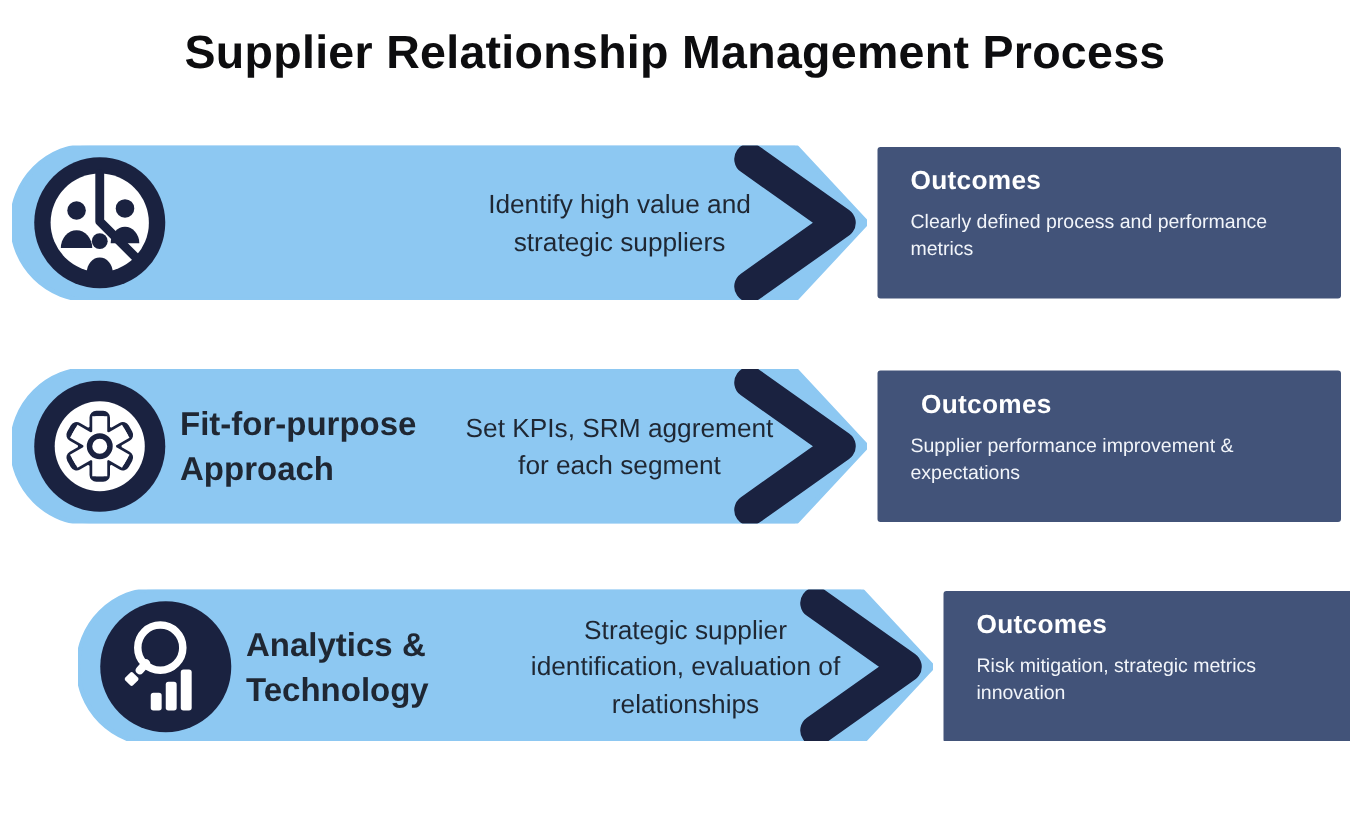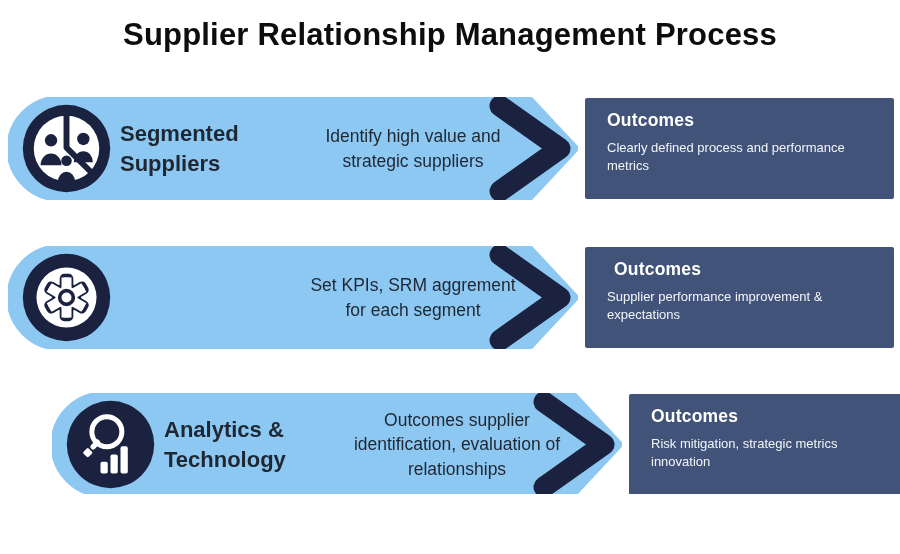--- a/index.html
+++ b/index.html
@@ -66,21 +66,20 @@
       <path d="M0,-36 L0,-1 L26,25" style="fill:none;stroke:var(--navy);stroke-width:6.5;stroke-linecap:round;stroke-linejoin:round;"></path>
       <g style="fill:var(--navy);">
         <circle cx="-17" cy="-9" r="6.8"></circle>
         <path d="M-28.5,18.5 a11.5,13 0 0 1 23,0 Z"></path>
         <circle cx="18.5" cy="-10.5" r="6.8"></circle>
         <path d="M8,15 a10.5,12 0 0 1 21,0 Z"></path>
         <circle cx="0" cy="13.5" r="5.8"></circle>
         <path d="M-9.5,36.5 a9.5,11 0 0 1 19,0 Z"></path>
       </g>
     </svg>
-    <div class="row-title">Segmented Suppliers</div>
     <div class="row-desc">Identify high value and strategic suppliers</div>
     <div class="outcomes">
       <div class="outcomes-heading">Outcomes</div>
       <div class="outcomes-text">Clearly defined process and performance metrics</div>
     </div>
   </div>
 
   <div class="row row-2">
     <svg class="arrow-svg" viewBox="0 0 570 103">
       <path d="M51.5,0 A51.5,51.5 0 0 0 51.5,103 L522,103 L570,51.5 L522,0 Z" style="fill:var(--light-blue);stroke:var(--light-blue);stroke-width:3;stroke-linejoin:round;"></path>
@@ -101,20 +100,21 @@
       <g>
         <rect x="-5.5" y="-22" width="11" height="14" transform="rotate(0)" style="fill:#fff;"></rect>
         <rect x="-5.5" y="-22" width="11" height="14" transform="rotate(60)" style="fill:#fff;"></rect>
         <rect x="-5.5" y="-22" width="11" height="14" transform="rotate(120)" style="fill:#fff;"></rect>
         <rect x="-5.5" y="-22" width="11" height="14" transform="rotate(180)" style="fill:#fff;"></rect>
         <rect x="-5.5" y="-22" width="11" height="14" transform="rotate(240)" style="fill:#fff;"></rect>
         <rect x="-5.5" y="-22" width="11" height="14" transform="rotate(300)" style="fill:#fff;"></rect>
       </g>
       <circle r="7.5" style="fill:#fff;stroke:var(--navy);stroke-width:4;"></circle>
     </svg>
+    <div class="row-title">Fit-for-purpose Approach</div>
     <div class="row-desc">Set KPIs, SRM aggrement for each segment</div>
     <div class="outcomes">
       <div class="outcomes-heading">Outcomes</div>
       <div class="outcomes-text">Supplier performance improvement &amp; expectations</div>
     </div>
   </div>
 
   <div class="row row-3">
     <svg class="arrow-svg" viewBox="0 0 570 103">
       <path d="M51.5,0 A51.5,51.5 0 0 0 51.5,103 L522,103 L570,51.5 L522,0 Z" style="fill:var(--light-blue);stroke:var(--light-blue);stroke-width:3;stroke-linejoin:round;"></path>
@@ -127,20 +127,20 @@
         <rect x="0" y="11" width="8" height="21" rx="2"></rect>
         <rect x="11" y="2" width="8" height="30" rx="2"></rect>
       </g>
       <g>
         <circle cx="-4" cy="-14" r="16.5" style="fill:none;stroke:#fff;stroke-width:5.5;"></circle>
         <path d="M-14.5,-2.5 L-19,2.5" style="fill:none;stroke:#fff;stroke-width:6;stroke-linecap:round;"></path>
         <rect x="-4" y="-4" width="8" height="8" rx="1.5" transform="translate(-25,9) rotate(45)" style="fill:#fff;"></rect>
       </g>
     </svg>
     <div class="row-title">Analytics &amp; Technology</div>
-    <div class="row-desc">Outcomes supplier identification, evaluation of relationships</div>
+    <div class="row-desc">Strategic supplier identification, evaluation of relationships</div>
     <div class="outcomes">
       <div class="outcomes-heading">Outcomes</div>
       <div class="outcomes-text">Risk mitigation, strategic metrics innovation</div>
     </div>
   </div>
 
 </div>
 
 </body></html>

